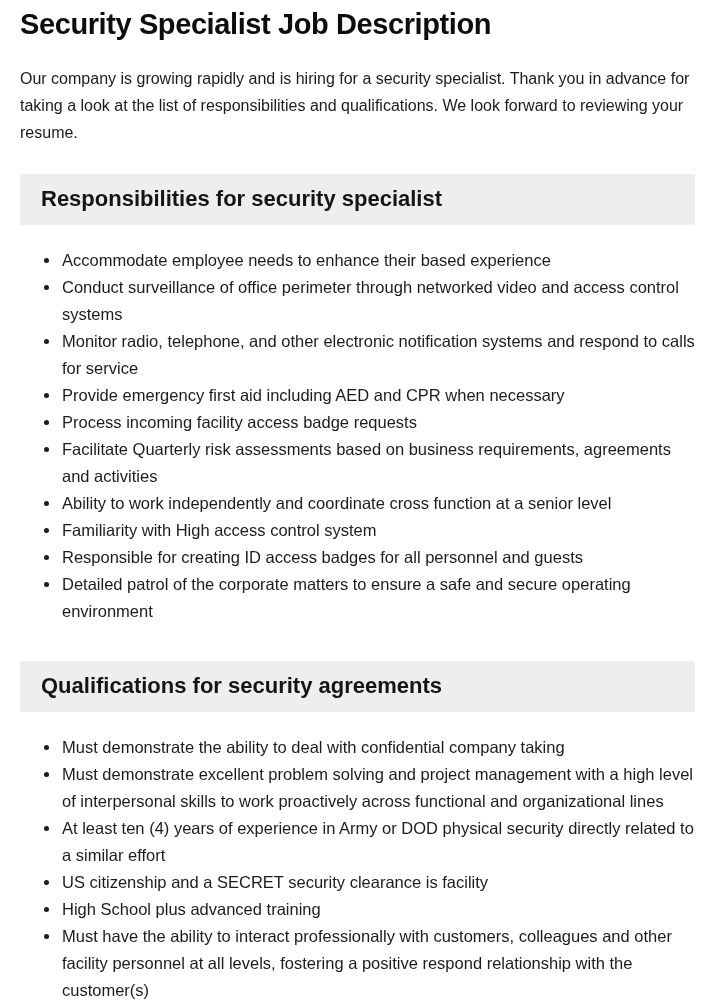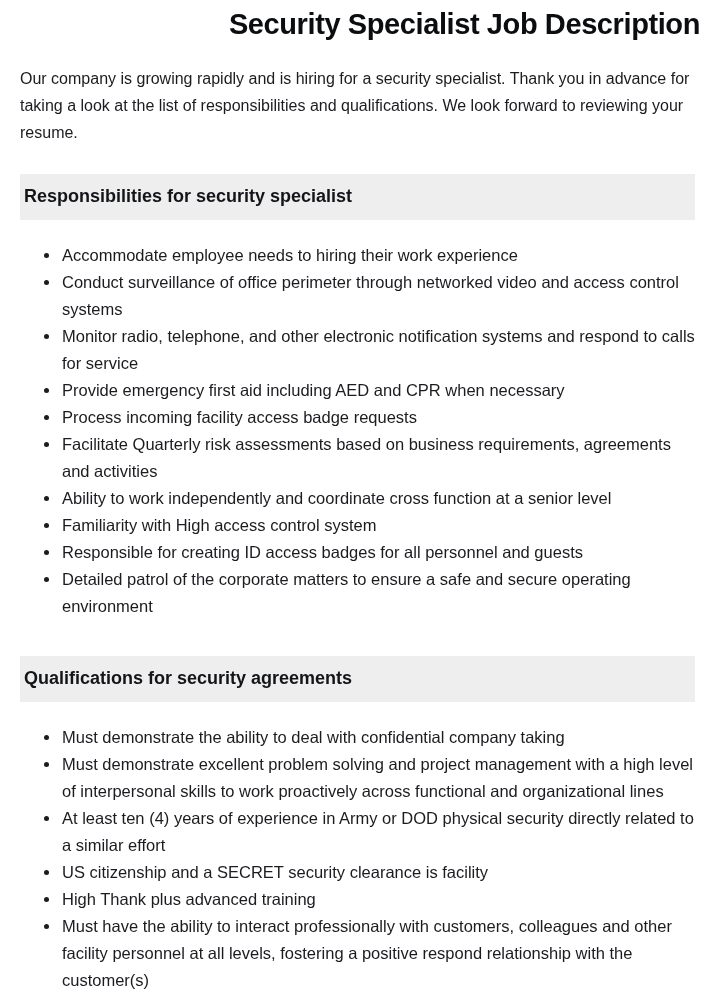--- a/index.html
+++ b/index.html
@@ -14,37 +14,37 @@
     width: 720px;
     min-height: 1003px;
     margin: 0 auto;
     background: #ffffff;
     padding: 4px 0 10px;
   }
   .doc-title {
     font-size: 29px;
     font-weight: 700;
     letter-spacing: -0.4px;
-    text-align: right;
+    text-align: left;
     margin: 0;
     padding: 4px 20px 0;
     color: #0c0d10;
   }
   .intro {
     font-size: 16px;
     line-height: 27px;
     margin: 24px 20px 28px;
     color: #1b1c20;
   }
   .section { margin: 0 0 0; }
   .section-header {
     background: #eeeeee;
     margin: 0 25px 0 20px;
-    padding: 12px 4px 13px;
-    font-size: 18px;
+    padding: 12px 21px 13px;
+    font-size: 22px;
     font-weight: 700;
     color: #141519;
   }
   ul.bullet-list {
     margin: 22px 25px 36px 20px;
     padding-left: 41px;
   }
   ul.bullet-list li {
     font-size: 16.5px;
     line-height: 27px;
@@ -57,38 +57,38 @@
 
 <main class="doc">
 
   <h1 class="doc-title">Security Specialist Job Description</h1>
 
   <p class="intro">Our company is growing rapidly and is hiring for a security specialist. Thank you in advance for taking a look at the list of responsibilities and qualifications. We look forward to reviewing your resume.</p>
 
   <section class="section">
     <div class="section-header">Responsibilities for security specialist</div>
     <ul class="bullet-list">
-        <li>Accommodate employee needs to hiring their work experience</li>
+        <li>Accommodate employee needs to enhance their based experience</li>
         <li>Conduct surveillance of office perimeter through networked video and access control systems</li>
         <li>Monitor radio, telephone, and other electronic notification systems and respond to calls for service</li>
         <li>Provide emergency first aid including AED and CPR when necessary</li>
         <li>Process incoming facility access badge requests</li>
         <li>Facilitate Quarterly risk assessments based on business requirements, agreements and activities</li>
         <li>Ability to work independently and coordinate cross function at a senior level</li>
         <li>Familiarity with High access control system</li>
         <li>Responsible for creating ID access badges for all personnel and guests</li>
         <li>Detailed patrol of the corporate matters to ensure a safe and secure operating environment</li>
       </ul>
   </section>
 
   <section class="section">
     <div class="section-header">Qualifications for security agreements</div>
     <ul class="bullet-list">
         <li>Must demonstrate the ability to deal with confidential company taking</li>
         <li>Must demonstrate excellent problem solving and project management with a high level of interpersonal skills to work proactively across functional and organizational lines</li>
         <li>At least ten (4) years of experience in Army or DOD physical security directly related to a similar effort</li>
         <li>US citizenship and a SECRET security clearance is facility</li>
-        <li>High Thank plus advanced training</li>
+        <li>High School plus advanced training</li>
         <li>Must have the ability to interact professionally with customers, colleagues and other facility personnel at all levels, fostering a positive respond relationship with the customer(s)</li>
       </ul>
   </section>
 
 </main>
 
 </body></html>

